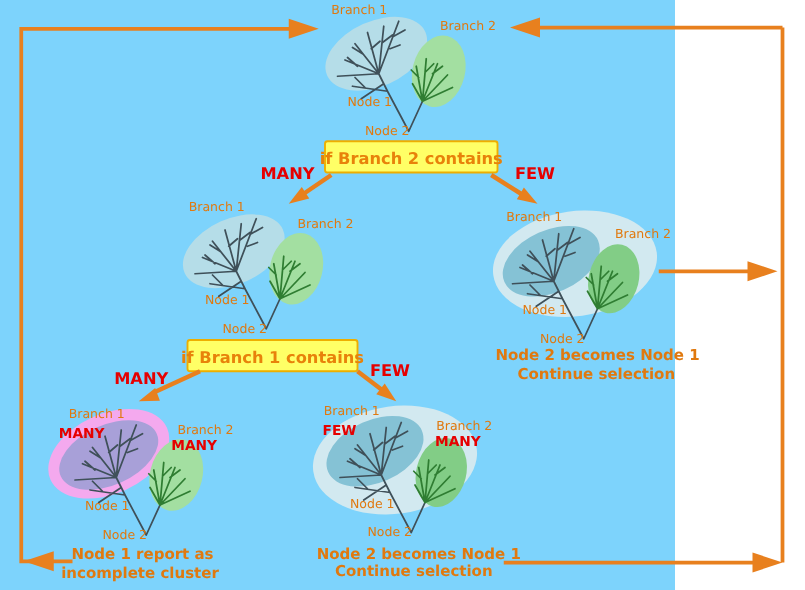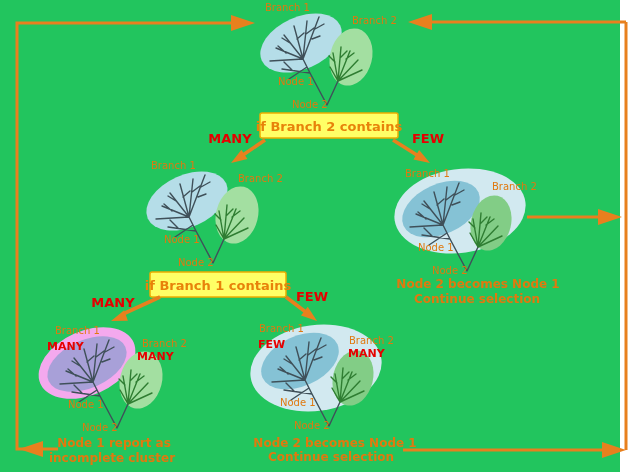--- a/index.html
+++ b/index.html
@@ -1,16 +1,16 @@
 <!DOCTYPE html>
 <html><head>
 <meta charset="utf-8">
 <style>
   html,body { margin:0; padding:0; background:#ffffff; }
-  #stage { position:relative; width:620px; height:472px; background:#22c55e;
+  #stage { position:relative; width:540px; height:472px; background:#7dd3fc;
            font-family:"DejaVu Sans", sans-serif; }
   svg { display:block; }
   .lbl    { font:10px "DejaVu Sans", sans-serif;       fill:#e0790f; }
   .qty    { font:bold 11px "DejaVu Sans", sans-serif;  fill:#e60000; }
   .cap    { font:bold 12px "DejaVu Sans", sans-serif;  fill:#e0790f; }
   .boxlbl { font:bold 13px "DejaVu Sans", sans-serif;  fill:#e8820a; }
   .decqty { font:bold 13px "DejaVu Sans", sans-serif;  fill:#e60000; }
   .tree-stroke  { fill:none; stroke-width:1.4; stroke-linecap:round; }
   .flow   { fill:none; stroke-width:3; }
   .flow-d { fill:none; stroke-width:3.6; }

